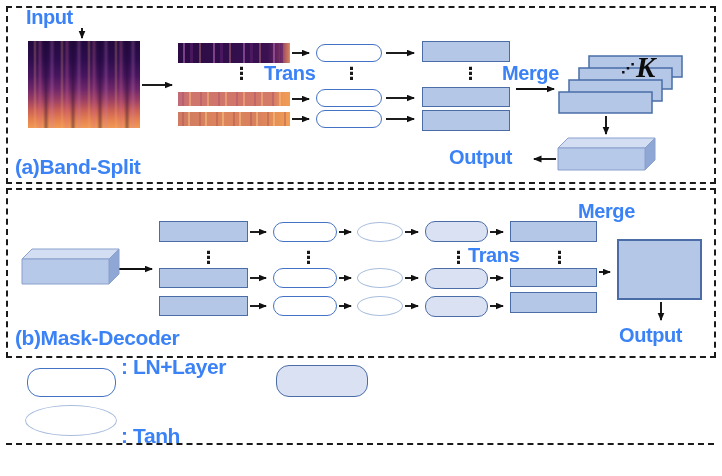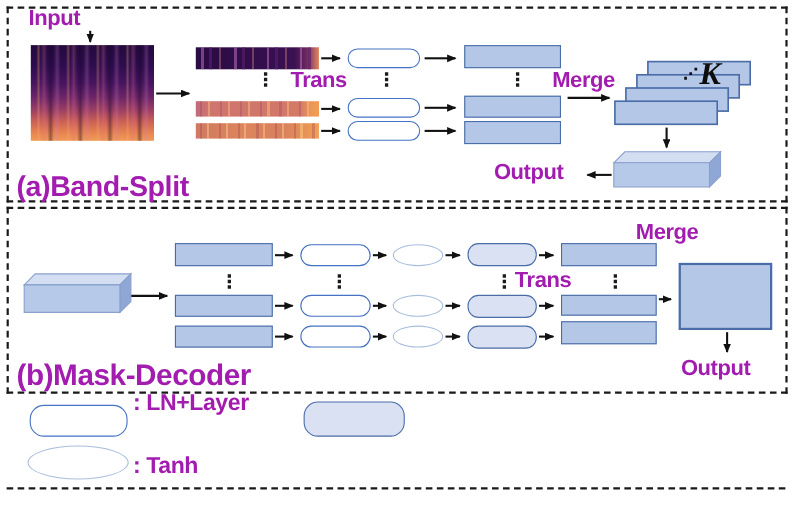--- a/index.html
+++ b/index.html
@@ -3,21 +3,21 @@
 <meta charset="utf-8">
 <style>
   html,body {margin:0; padding:0; background:#ffffff;}
   .fig {
     position:relative; width:722px; height:476px; background:#ffffff;
     font-family:"Liberation Sans", sans-serif; overflow:hidden;
   }
   .dash-box {position:absolute; border:2px dashed #1a1a1a; background:transparent;}
   .dash-line {position:absolute; border-top:2px dashed #1a1a1a; height:0;}
   .lbl {
-    position:absolute; font-weight:bold; color:#a21caf;
+    position:absolute; font-weight:bold; color:#3b82f6;
     white-space:nowrap; letter-spacing:-0.4px; line-height:1.05;
   }
   .blk {position:absolute; background:#b4c7e7; border:1.6px solid #4a6da7; box-sizing:border-box;}
   .pill {position:absolute; background:#ffffff; border:1.5px solid #4472c4; border-radius:10px; box-sizing:border-box;}
   .glu {position:absolute; background:#dae1f3; border:1.8px solid #4a6da7; border-radius:10px; box-sizing:border-box;}
   .ellipse {position:absolute; background:#ffffff; border:1.3px solid #a9bedd; border-radius:50%; box-sizing:border-box;}
   .vdots {
     position:absolute; font-weight:bold; font-size:17px; color:#1a1a1a;
     font-family:"DejaVu Sans", sans-serif; line-height:1;
   }
@@ -156,21 +156,21 @@
   <div class="blk" style="left:422px; top:110px; width:88px; height:21px;"></div>
 
   <div class="lbl" style="left:502px; top:63px; font-size:20px;">Merge</div>
 
   <div class="k-tag">
     <span class="k-dots">⋰</span>
     <span class="k-letter">K</span>
   </div>
 
   <div class="lbl" style="left:449px; top:147px; font-size:20px;">Output</div>
-  <div class="lbl" style="left:15px; top:156px; font-size:26px;">(a)Band-Split</div>
+  <div class="lbl" style="left:15px; top:156px; font-size:21px;">(a)Band-Split</div>
 
   <div class="dash-box" style="left:6px; top:188px; width:706px; height:166px;"></div>
 
   <div class="blk" style="left:159px; top:221px; width:89px; height:21px;"></div>
   <div class="vdots" style="left:200px; top:249px;">⋮</div>
   <div class="blk" style="left:159px; top:268px; width:89px; height:20px;"></div>
   <div class="blk" style="left:159px; top:296px; width:89px; height:20px;"></div>
 
   <div class="pill" style="left:273px; top:222px; width:64px; height:20px;"></div>
   <div class="vdots" style="left:300px; top:249px;">⋮</div>
@@ -189,24 +189,24 @@
   <div class="lbl" style="left:468px; top:245px; font-size:20px;">Trans</div>
   <div class="vdots" style="left:551px; top:249px;">⋮</div>
 
   <div class="blk" style="left:510px; top:221px; width:87px; height:21px;"></div>
   <div class="blk" style="left:510px; top:268px; width:87px; height:19px;"></div>
   <div class="blk" style="left:510px; top:292px; width:87px; height:21px;"></div>
 
   <div class="lbl" style="left:578px; top:201px; font-size:20px;">Merge</div>
   <div class="blk" style="left:617px; top:239px; width:85px; height:61px; border-width:2px;"></div>
   <div class="lbl" style="left:619px; top:325px; font-size:20px;">Output</div>
-  <div class="lbl" style="left:15px; top:327px; font-size:27px;">(b)Mask-Decoder</div>
+  <div class="lbl" style="left:15px; top:327px; font-size:21px;">(b)Mask-Decoder</div>
 
   <div class="pill" style="left:27px; top:368px; width:89px; height:29px; border-radius:13px;"></div>
   <div class="lbl" style="left:121px; top:356px; font-size:21px;">: LN+Layer</div>
 
   <div class="glu" style="left:276px; top:365px; width:92px; height:32px; border-radius:13px;"></div>
 
   <div class="ellipse" style="left:25px; top:405px; width:92px; height:31px;"></div>
-  <div class="lbl" style="left:121px; top:413px; font-size:21px;">: Tanh</div>
+  <div class="lbl" style="left:121px; top:425px; font-size:21px;">: Tanh</div>
 
   <div class="dash-line" style="left:6px; top:443px; width:708px;"></div>
 </div>
 
 </body></html>

